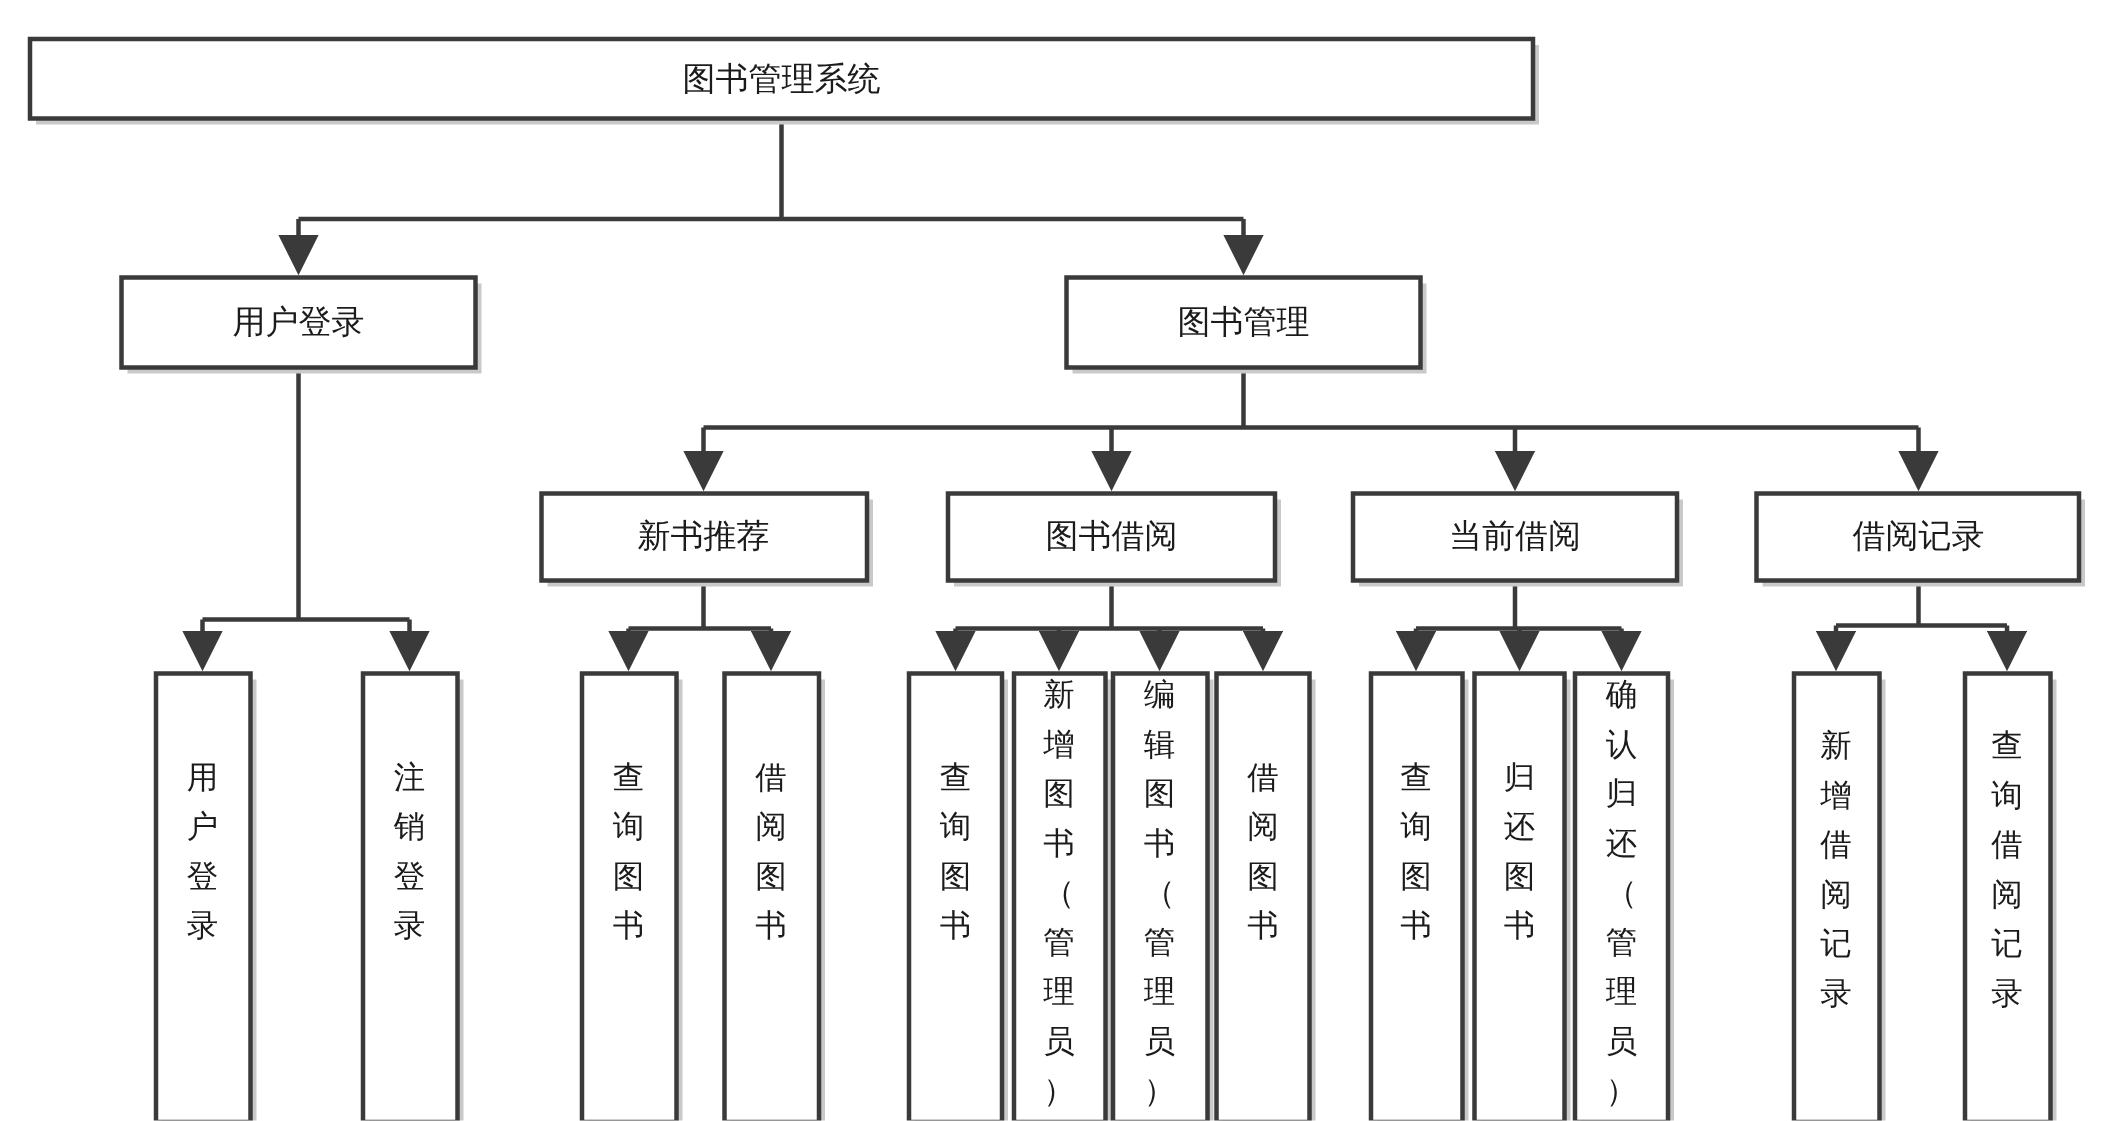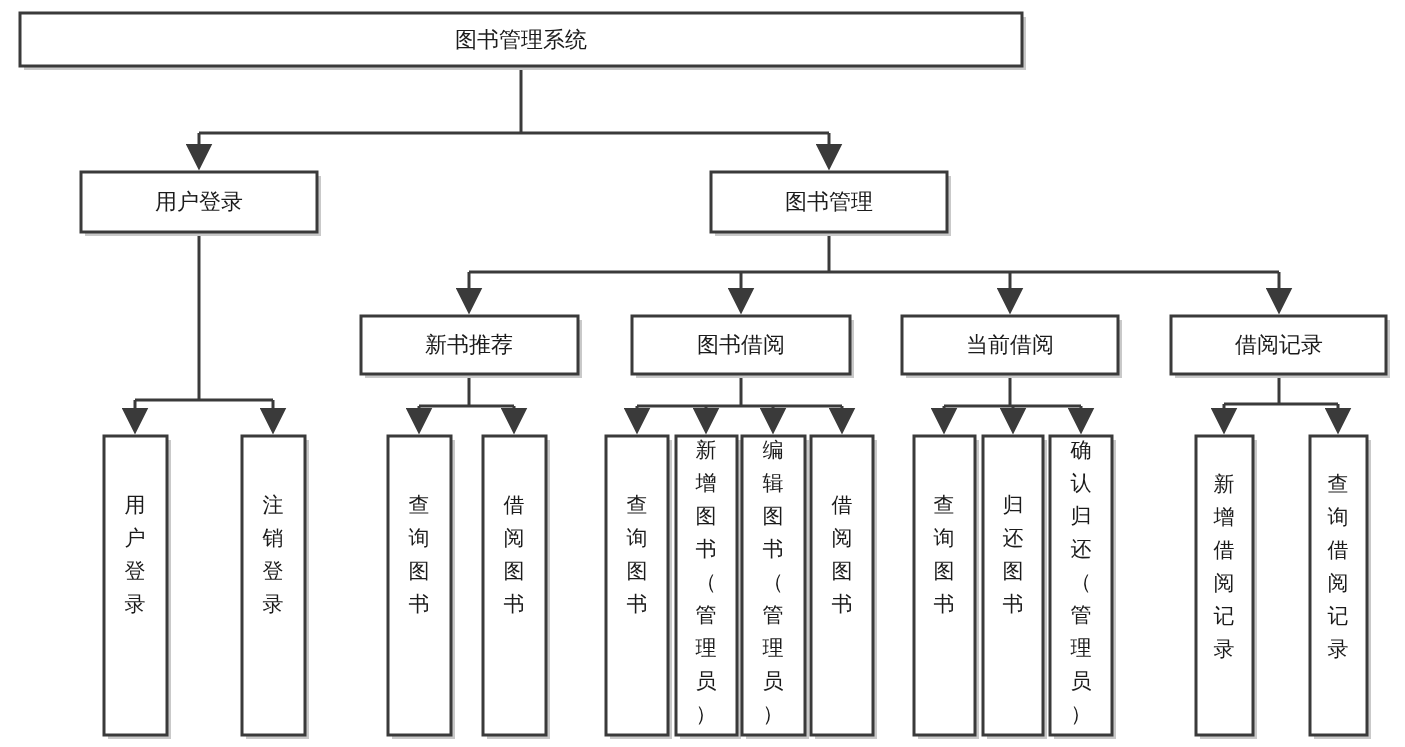--- a/index.html
+++ b/index.html
@@ -3,21 +3,21 @@
 <meta charset="utf-8">
 <title>图书管理系统 结构图</title>
 <style>
   html,body{margin:0;padding:0;}
   body{
     width:1405px;height:747px;
     background:#ffffff;
     font-family:"Liberation Sans","DejaVu Sans",sans-serif;
     overflow:hidden;
   }
-  #diagram-root{position:relative;width:1405px;height:560px;}
+  #diagram-root{position:relative;width:1405px;height:560px;margin-top:13px;}
   svg#flow{position:absolute;top:0;left:0;width:1405px;height:747px;display:block;}
   .node-box{
     fill:#ffffff;
     stroke:#3a3a3a;
     stroke-width:3;
   }
   .node-shadow{fill:#c9c9c9;}
   .conn{
     stroke:#3a3a3a;
     stroke-width:3;

